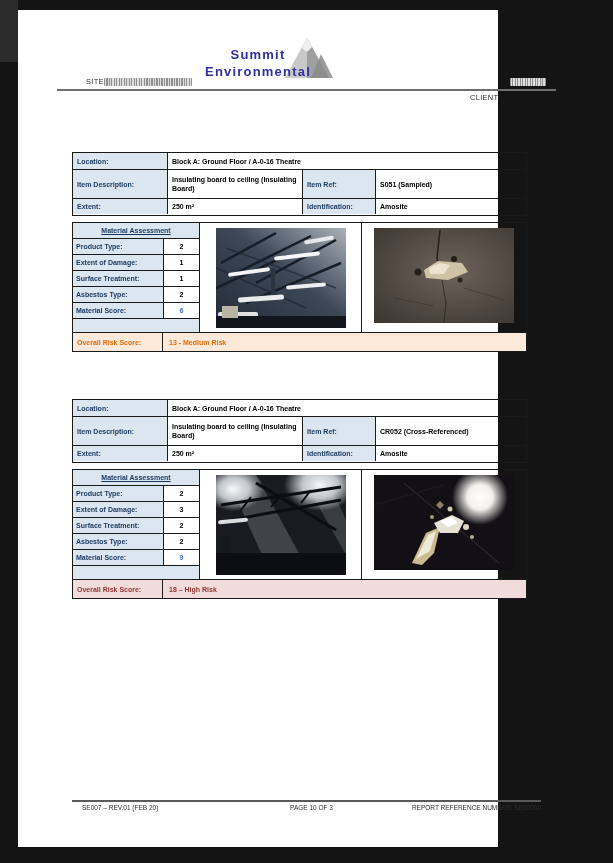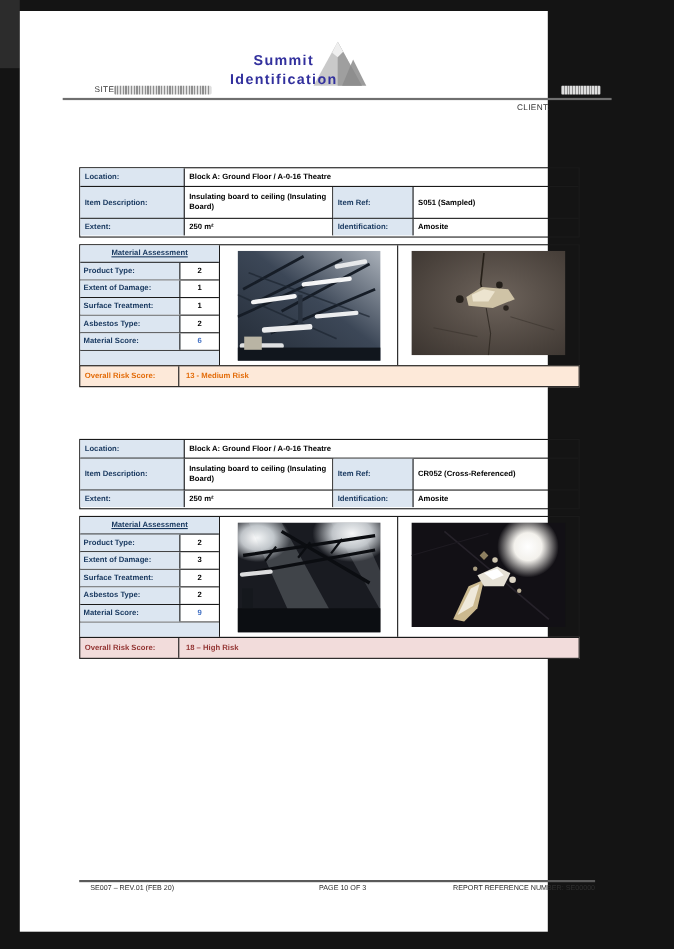--- a/index.html
+++ b/index.html
@@ -73,21 +73,21 @@
 <div class="page">
 
   <svg class="brand-logo" width="60" height="46" viewBox="0 0 60 46">
     <polygon points="30,2 8,42 52,42" fill="#c3c3c3" opacity="0.9"></polygon>
     <polygon points="30,2 30,42 52,42" fill="#9a9a9a" opacity="0.9"></polygon>
     <polygon points="30,2 25,12 30,16 35,11" fill="#efefef"></polygon>
     <polygon points="44,18 34,42 56,42" fill="#8b8b8b" opacity="0.85"></polygon>
   </svg>
   <div class="brand-text">
     <div>Summit</div>
-    <div>Identification</div>
+    <div>Environmental</div>
   </div>
   <span class="site-label">SITE:</span>
   <div class="redact redact-site"></div>
   <span class="client-label">CLIENT:</span>
   <div class="redact redact-client"></div>
   <div class="header-rule"></div>
 
   <div class="record record-1">
     <div class="info-table">
       <div class="cell lbl">Location:</div>

